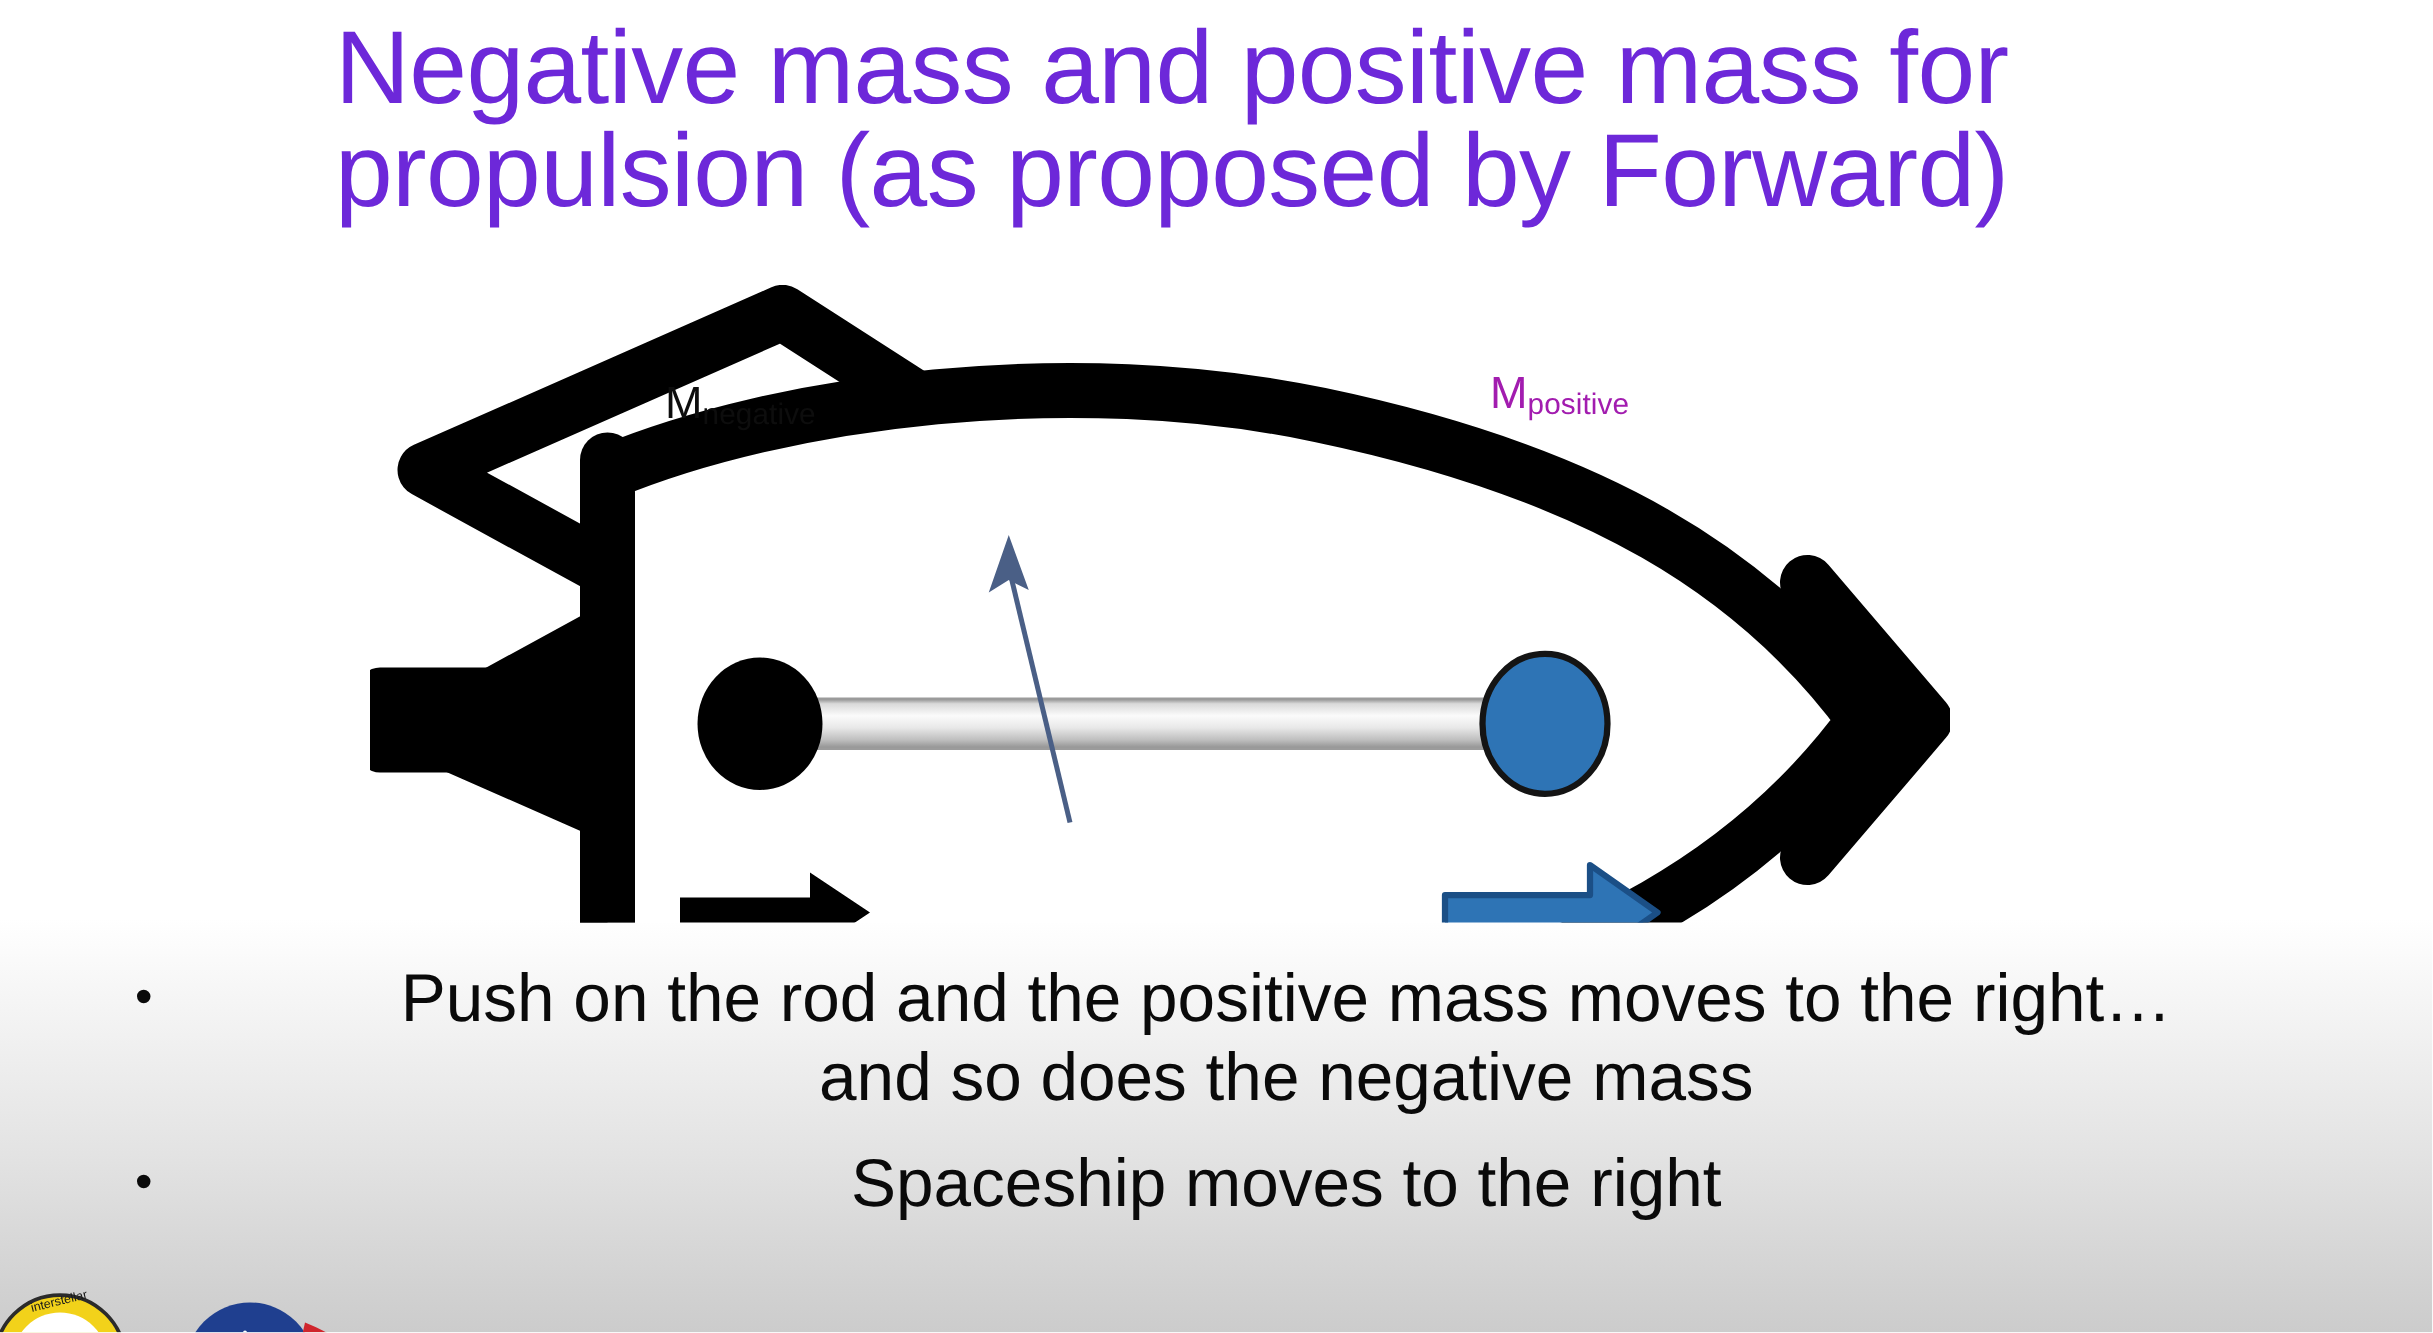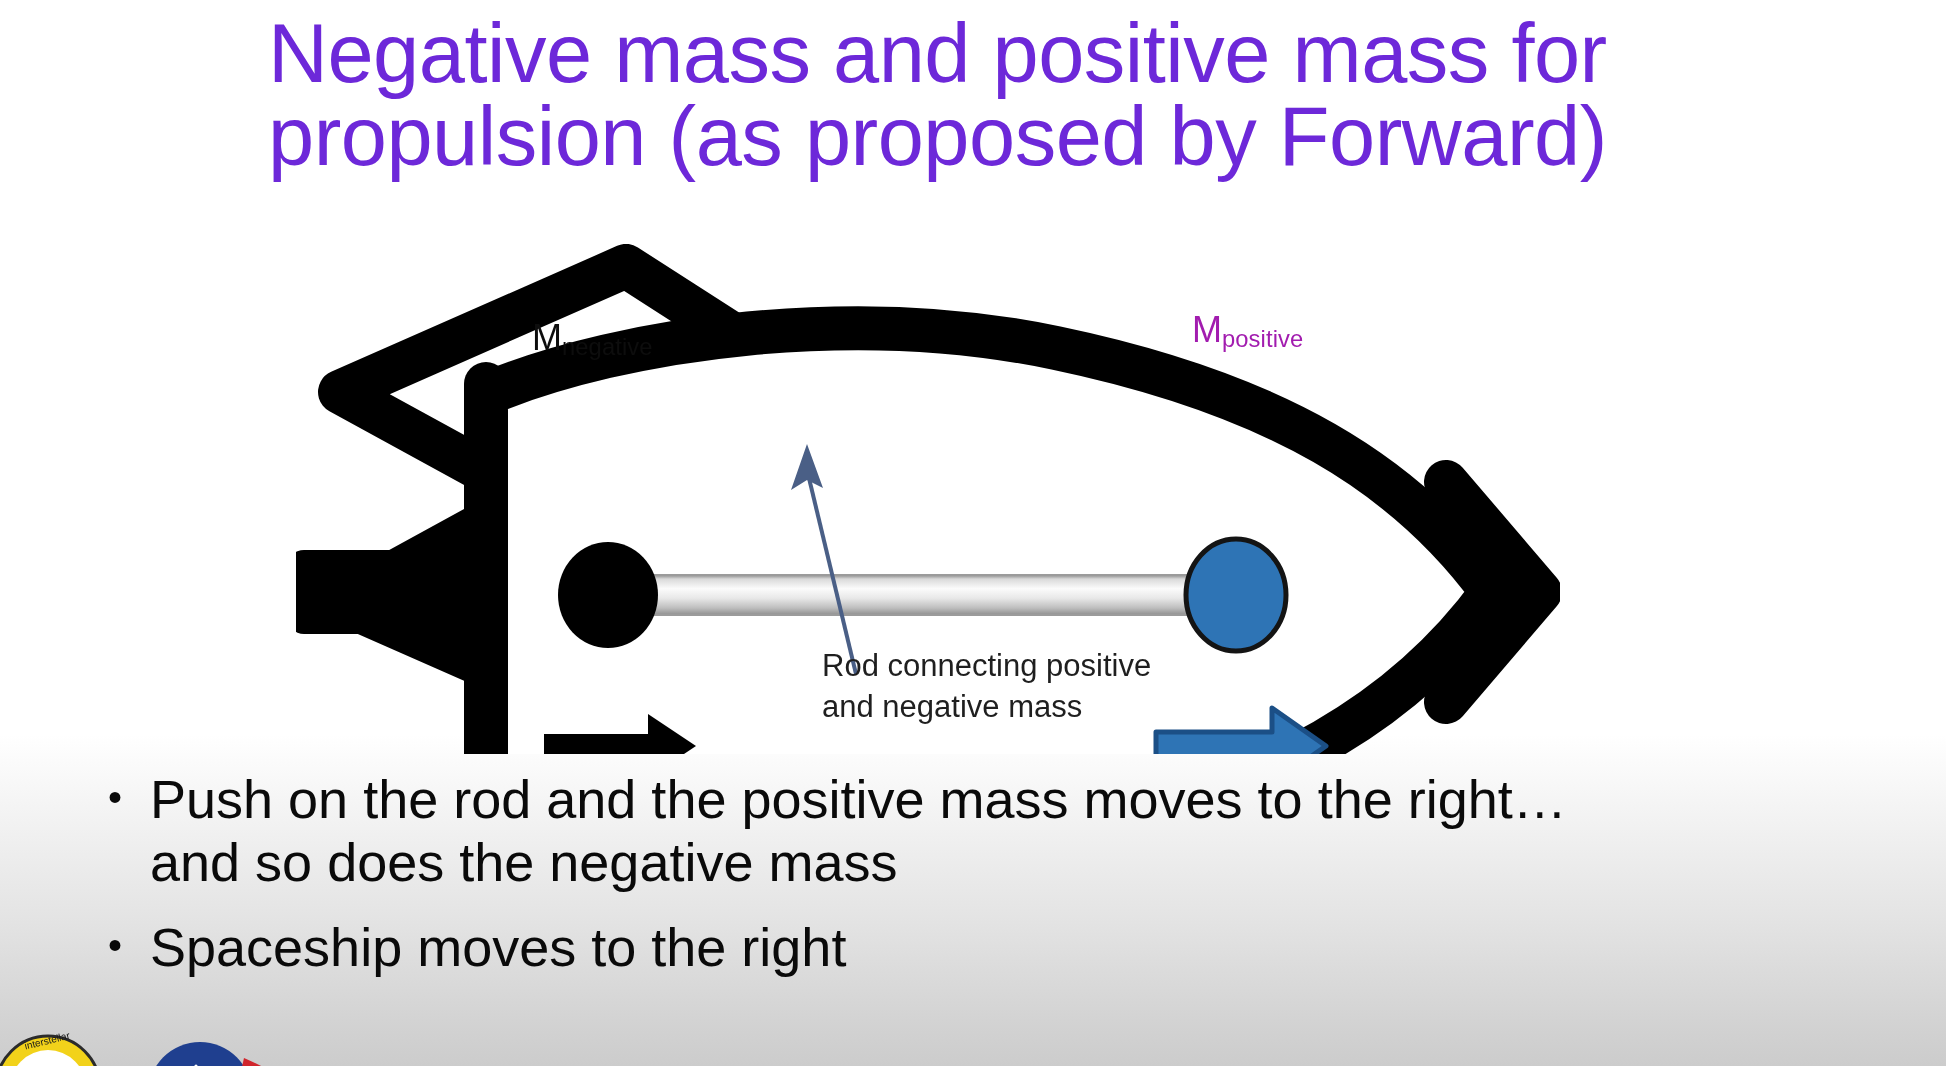--- a/index.html
+++ b/index.html
@@ -37,21 +37,21 @@
     line-height: 1.0;
     color: #6d28d9;
     letter-spacing: -0.5px;
     font-weight: 400;
     white-space: pre-line;
   }
   
   #rocket-wrap {
     position: absolute;
     left: 296px;
-    top: 244px;
+    top: 228px;
     width: 1264px;
     height: 510px;
   }
   #rocket-svg { display: block; width: 1264px; height: 510px; }
 
   
   .mass-label {
     position: absolute;
     font-family: "Liberation Sans", sans-serif;
     font-size: 36px;
@@ -92,21 +92,21 @@
     font-size: 54px;
     line-height: 1.17;
     margin-bottom: 22px;
   }
   .bullet-dot {
     flex: 0 0 auto;
     width: 42px;
     font-size: 40px;
     line-height: 1.45;
   }
-  .bullet-text { flex: 1 1 auto; white-space: pre-line; }
+  .bullet-text { flex: 1 1 auto; white-space: pre-line; text-align: center; }
 
   
   #logos { position: absolute; left: 0; top: 1016px; width: 420px; height: 50px; }
 </style>
 </head>
 <body>
 
 <div id="slide">
 
   <div id="bg-gradient"></div>
@@ -162,22 +162,20 @@
 
     <div class="mass-label" id="label-negative" style="left:236px; top:76px;">
       <span>M</span><sub>negative</sub>
     </div>
 
     <div class="mass-label" id="label-positive" style="left:880px; top:68px;">
       <span>M</span><sub>positive</sub>
     </div>
   </div>
 
-  <div id="rod-callout-text">Rod connecting positive
-and negative mass</div>
 
   <div id="bullets">
     <div class="bullet-row">
       <span class="bullet-dot">•</span>
       <span class="bullet-text">Push on the rod and the positive mass moves to the right…
 and so does the negative mass</span>
     </div>
     <div class="bullet-row">
       <span class="bullet-dot">•</span>
       <span class="bullet-text">Spaceship moves to the right</span>

